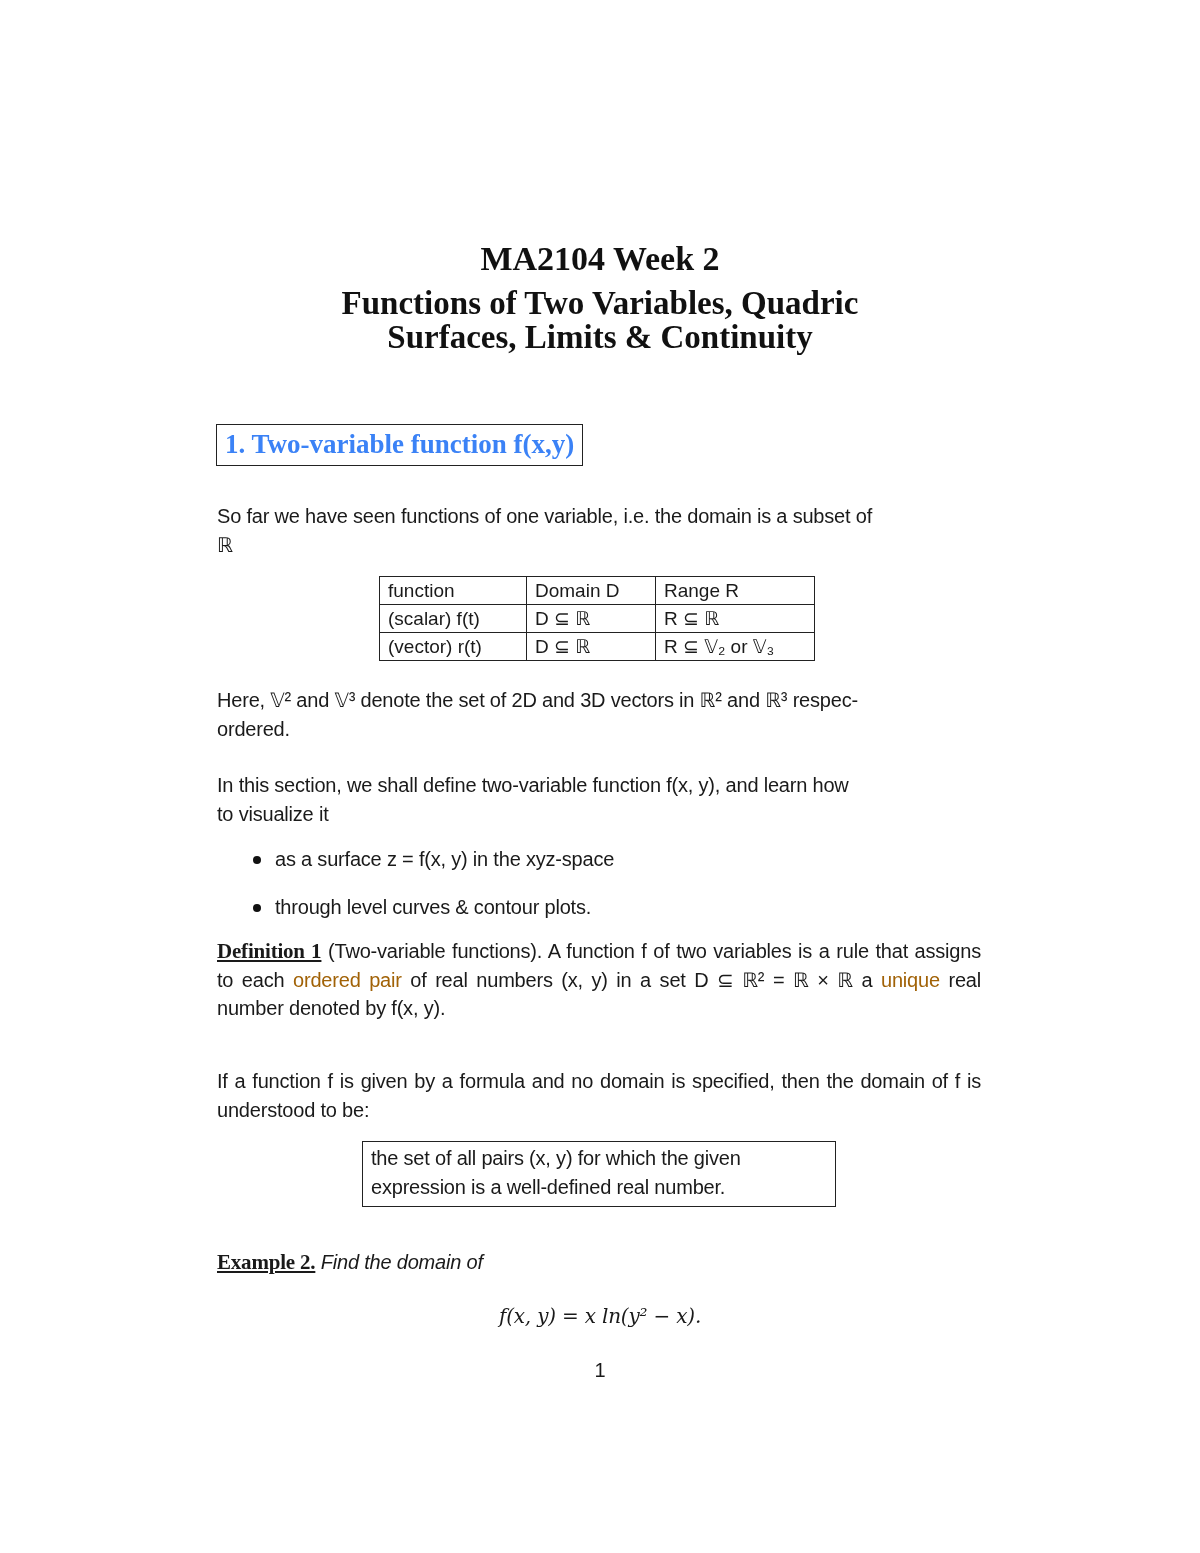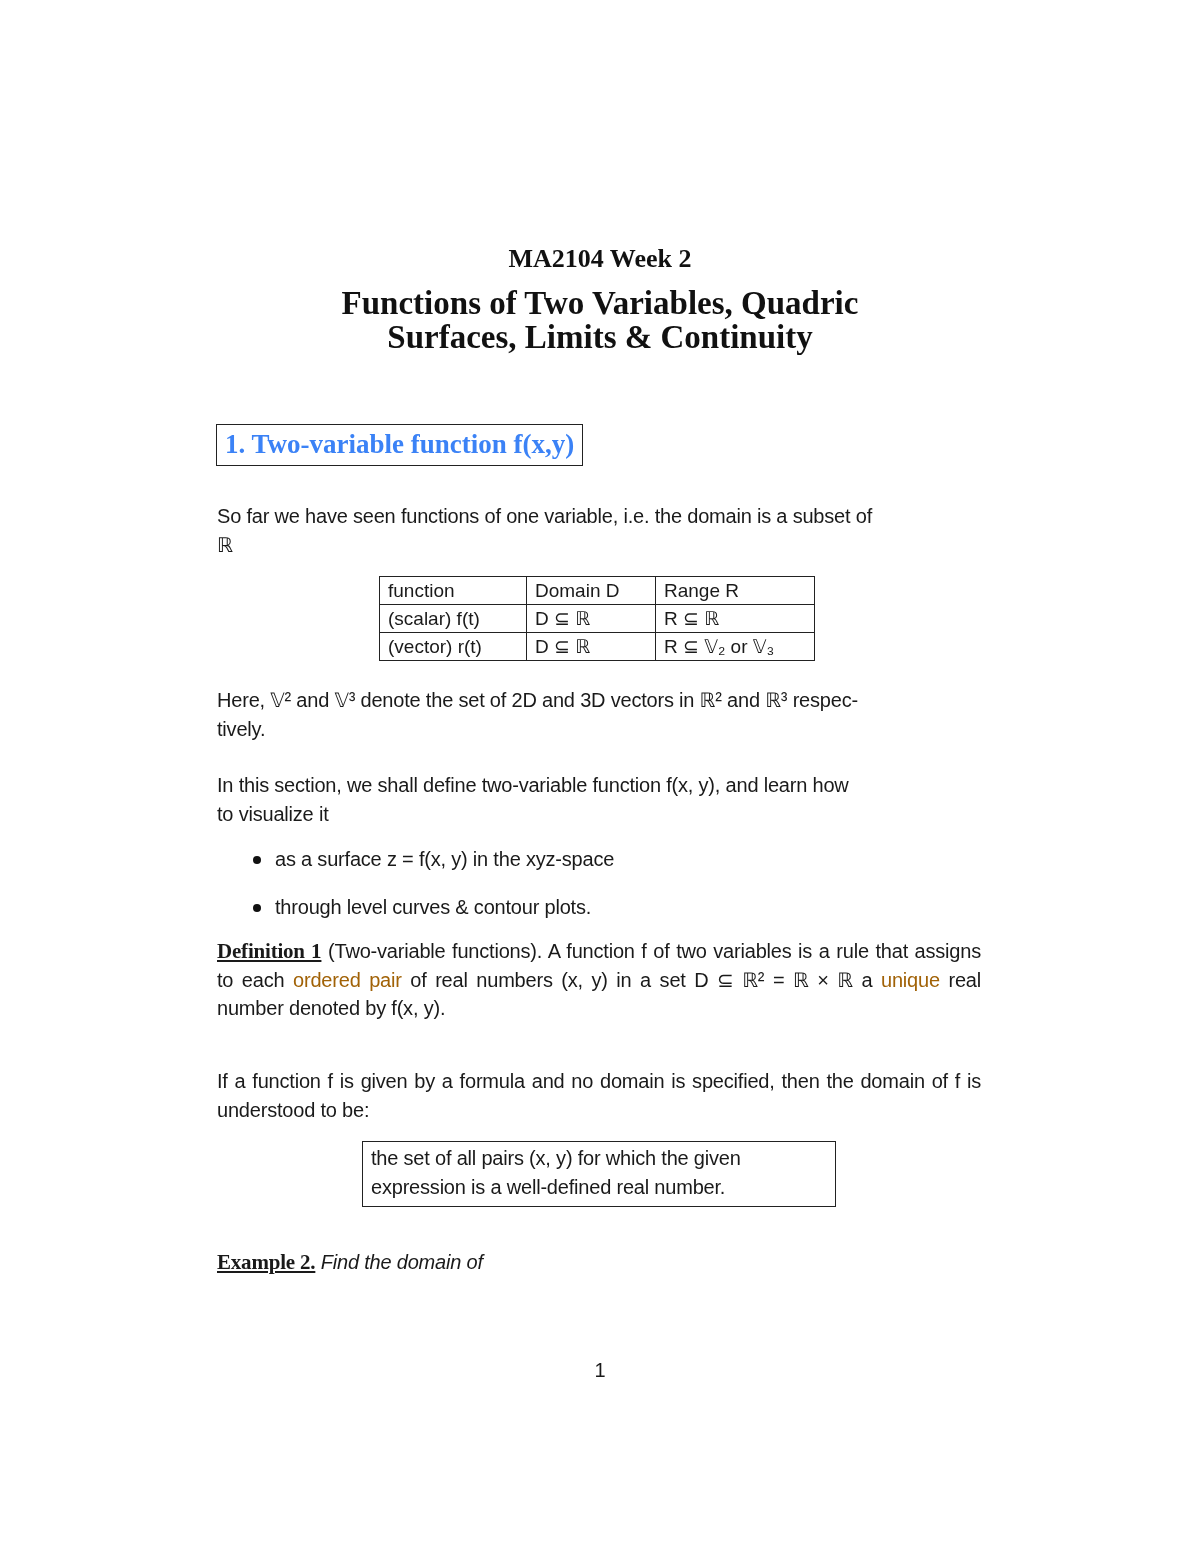--- a/index.html
+++ b/index.html
@@ -1,21 +1,21 @@
 <!DOCTYPE html>
 <html><head>
 <meta charset="utf-8">
 <style>
   html, body { margin: 0; padding: 0; background: #ffffff; }
   body { width: 1200px; height: 1553px; position: relative; overflow: hidden;
          font-family: "DejaVu Serif", "Liberation Serif", serif; color: #111; }
   .page { position: absolute; left: 0; top: 0; width: 1200px; height: 1553px; }
   .title-block { position: absolute; top: 238px; left: 0; width: 1200px; text-align: center;
                  font-family: "Liberation Serif", serif; font-weight: bold; color: #111; }
-  .title-main { font-size: 26px; line-height: 42px; }
+  .title-main { font-size: 34px; line-height: 42px; }
   .title-sub { font-size: 33px; line-height: 34px; margin-top: 6px; }
   .section-box { position: absolute; left: 216px; top: 424px; height: 40px; padding: 0 8px;
                  border: 1.5px solid #222; font-family: "Liberation Serif", serif; font-weight: bold;
                  font-size: 27px; line-height: 38px; color: #3b82f6; }
   .body-text { font-family: "Liberation Sans", sans-serif; font-size: 20px; line-height: 28.5px;
                color: #1a1a1a; letter-spacing: -0.2px; }
   .para { position: absolute; left: 217px; width: 764px; text-align: justify; }
   .math { font-family: "DejaVu Serif", serif; font-style: italic; }
   .bb { font-family: "DejaVu Sans", sans-serif; font-weight: normal; font-style: normal; }
   .red { color: #a16207; }
@@ -71,21 +71,21 @@
     <tr>
       <td class="c1">(vector) r(t)</td>
       <td class="c2">D ⊆ ℝ</td>
       <td class="c3">R ⊆ 𝕍₂ or 𝕍₃</td>
     </tr>
   </tbody>
     </table>
 
   <div class="para body-text" style="top:686px;">
     <span>Here, 𝕍² and 𝕍³ denote the set of 2D and 3D vectors in ℝ² and ℝ³ respec-</span><br>
-    <span>tively.</span>
+    <span>ordered.</span>
   </div>
 
   <div class="para body-text" style="top:771px;">
     <span>In this section, we shall define two-variable function f(x, y), and learn how</span><br>
     <span>to visualize it</span>
   </div>
 
   <ul class="bullets body-text">
     <li>
       <span class="bullet-dot"></span>
@@ -112,16 +112,19 @@
   <div class="def-box body-text">
     <span>the set of all pairs (x, y) for which the given</span><br>
     <span>expression is a well-defined real number.</span>
   </div>
 
   <div class="para body-text" style="top:1248px;">
     <span class="bold-label">Example 2.</span>
     <span class="italic">Find the domain of</span>
   </div>
 
+  <div class="formula body-text">
+    <span class="math">f(x, y) = x ln(y² − x).</span>
+  </div>
 
   <div class="page-num body-text">1</div>
 
 </div>
 
 </body></html>

